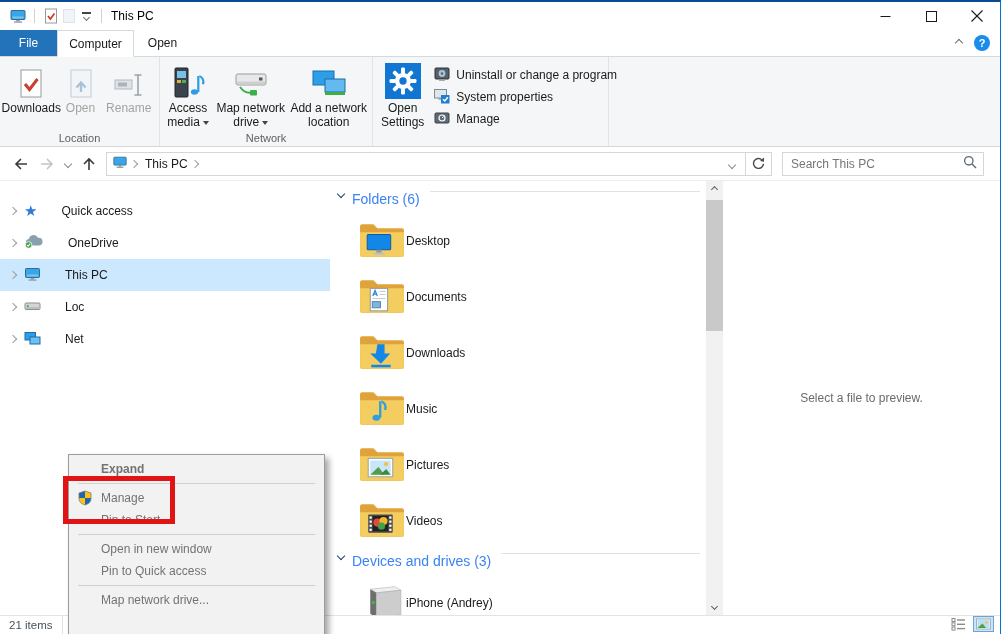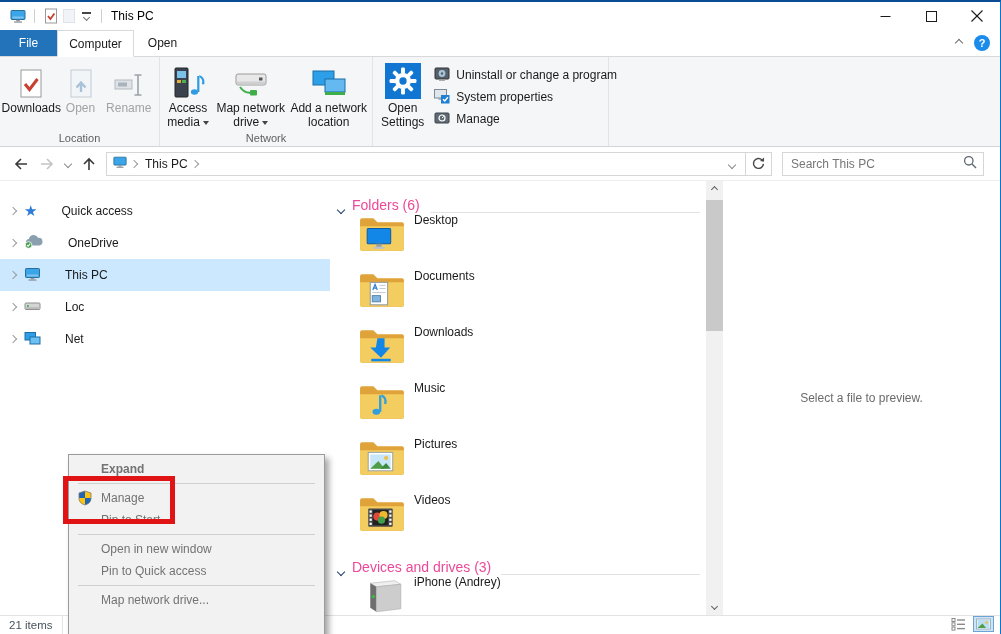--- a/index.html
+++ b/index.html
@@ -58,24 +58,24 @@
 
   
   .main { display: flex; height: 434px; background: #fff; position: relative; }
   .sidebar { width: 330px; padding-top: 14px; }
   .side-row { height: 32px; display: flex; align-items: center; padding-left: 10px; gap: 8px; }
   .side-row.selected { background: #cce8ff; }
   .side-label { margin-left: 16px; }
   .star-glyph { color: #2f7bd9; font-size: 15px; line-height: 1; font-family: "DejaVu Sans", sans-serif; }
 
   .content { width: 376px; padding: 10px 0 0 0; overflow: hidden; }
-  .group-header { height: 22px; display: flex; align-items: flex-end; padding-left: 8px; color: #ec4899; font-size: 14px; }
+  .group-header { height: 22px; display: flex; align-items: flex-start; padding-left: 8px; color: #3b82f6; font-size: 14px; }
   .group-header .chev { border-color: #1e3c6e; margin-right: 8px; }
   .group-header .rule { flex: 1; height: 1px; background: #e2e2e2; margin: 0 6px 0 10px; }
-  .fitem { height: 56px; display: flex; gap: 8px; padding-left: 28px; }
+  .fitem { height: 56px; display: flex; align-items: center; padding-left: 28px; }
   .devices-hdr { margin-top: 4px; }
 
   .vscroll { width: 17px; background: #f1f1f1; position: relative; }
   .vs-arrow { position: absolute; left: 0; width: 17px; height: 17px; display: flex; align-items: center; justify-content: center; }
   .vs-thumb { position: absolute; left: 0; top: 19px; width: 17px; height: 131px; background: #c9c9c9; }
 
   .preview { flex: 1; display: flex; align-items: center; justify-content: center; color: #6b6b6b; }
 
   
   .statusbar { height: 19px; border-top: 1px solid #e3e3e3; display: flex; align-items: center; padding: 0 6px 0 9px; font-size: 11.5px; color: #46525e; }

